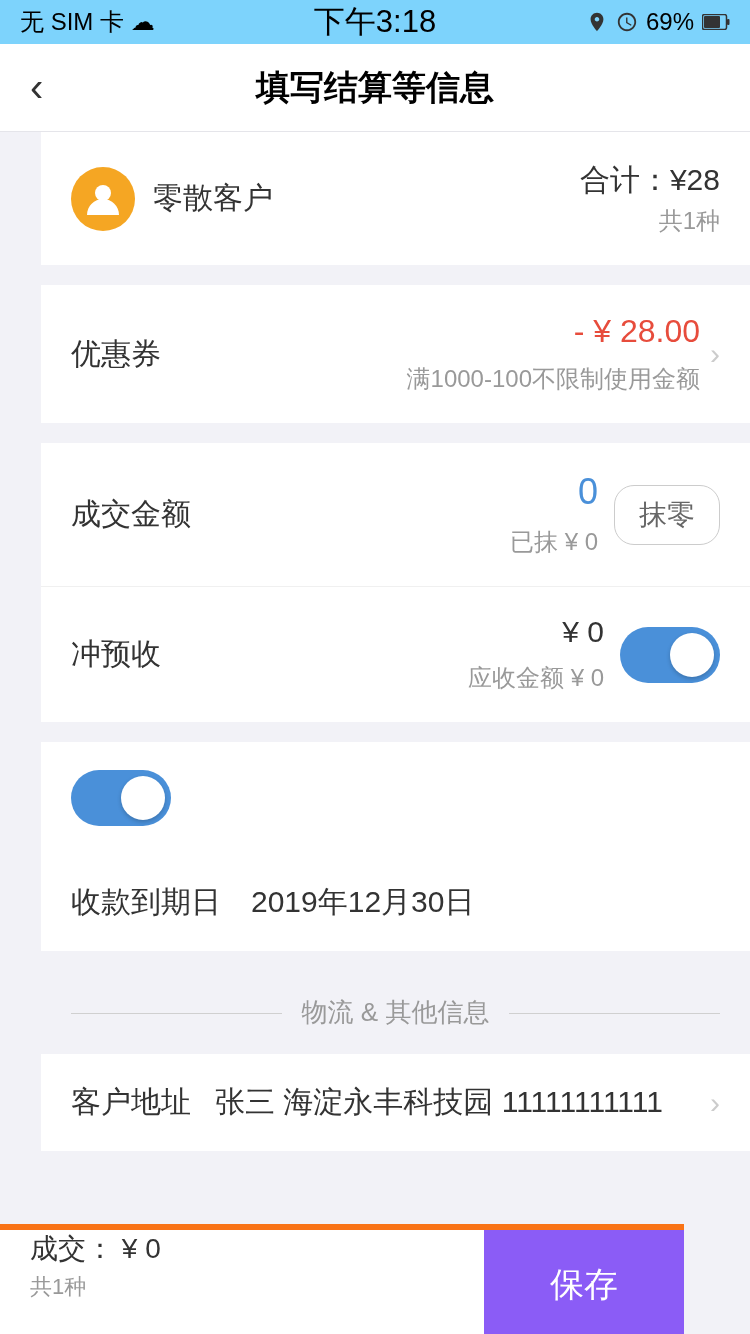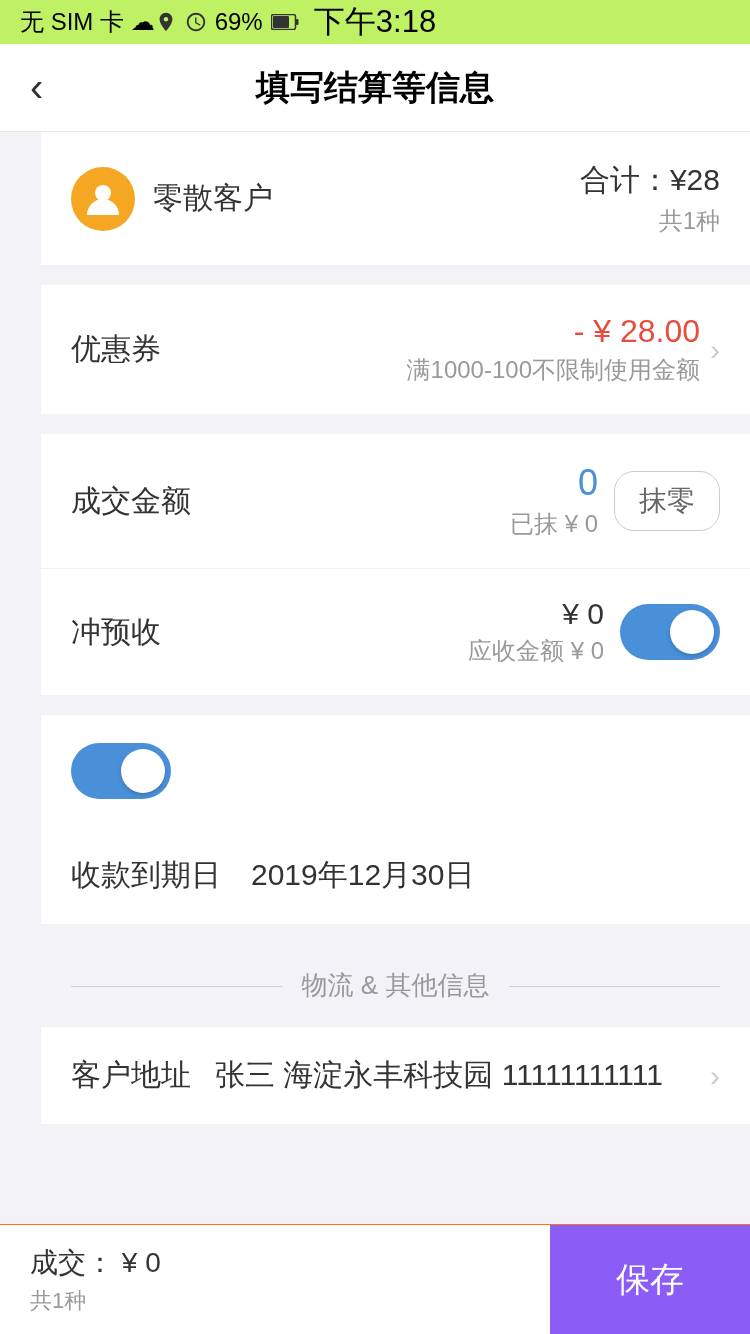--- a/index.html
+++ b/index.html
@@ -10,24 +10,24 @@
       width: 750px;
       min-height: 1334px;
       position: relative;
       overflow-x: hidden;
     }
 
     
     .status-bar {
       width: 750px;
       height: 44px;
-      background: #bef264;
-      display: flex;
-      align-items: center;
-      justify-content: flex-start;
+      background: #7dd3fc;
+      display: flex;
+      align-items: center;
+      justify-content: space-between;
       padding: 0 20px;
       font-size: 26px;
       font-weight: 500;
     }
     .status-left {
       display: flex;
       align-items: center;
       gap: 8px;
       font-size: 24px;
     }
@@ -163,21 +163,21 @@
     }
     .row-value.blue {
       color: #4a90d9;
       font-size: 36px;
       font-weight: 400;
     }
     .row-sub {
       font-size: 24px;
       color: #999;
       text-align: right;
-      margin-top: 4px;
+      margin-top: 13px;
     }
     .row-arrow {
       font-size: 30px;
       color: #ccc;
     }
 
     
     .coupon-section {
       background: #fff;
       margin-bottom: 20px;
@@ -292,26 +292,25 @@
       font-size: 30px;
       color: #333;
       flex: 1;
     }
 
     
     .bottom-bar {
       position: fixed;
       bottom: 0;
       left: 0;
-      width: 750px;
+      width: 684px;
       height: 110px;
       background: #fff;
       display: flex;
-      align-items: center;
-      border-top: 1px solid #f97316;
+      border-top: 6px solid #f97316;
     }
     .bottom-info {
       flex: 1;
       padding: 0 30px;
     }
     .bottom-deal {
       font-size: 28px;
       color: #333;
     }
     .bottom-count {

